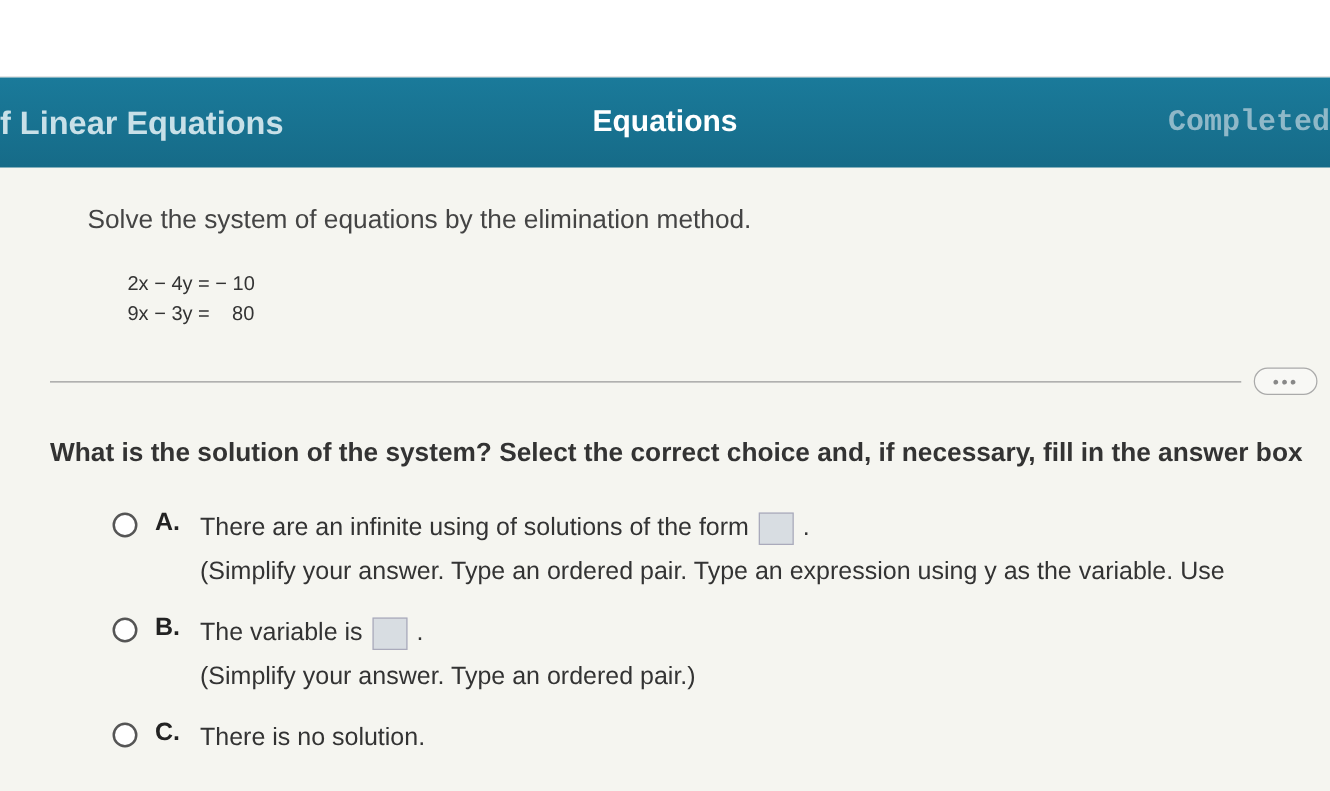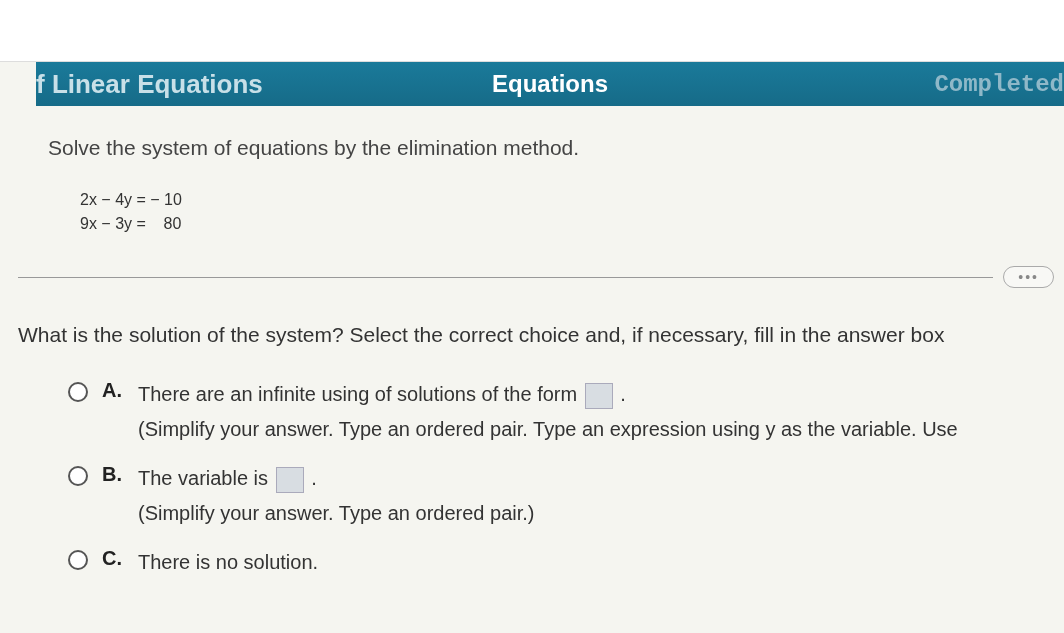--- a/index.html
+++ b/index.html
@@ -15,27 +15,26 @@
       overflow: hidden;
       position: relative;
     }
     .top-spacer {
       height: 62px;
       background: #ffffff;
       border-bottom: 1px solid #ddd;
     }
     .header-bar {
       background: linear-gradient(to bottom, #1a7a9a, #166b88);
-      height: 44px;
+      height: 72px;
       display: flex;
       align-items: center;
       padding: 0 20px;
       color: #ffffff;
       position: relative;
-      margin-left: 36px;
     }
     .header-left {
       font-size: 26px;
       font-weight: bold;
       color: #c8e0e8;
       position: absolute;
       left: 0;
     }
     .header-center {
       font-size: 24px;
@@ -47,21 +46,21 @@
     }
     .header-right {
       font-size: 24px;
       font-weight: bold;
       color: #8fb8c8;
       position: absolute;
       right: 0;
       font-family: Liberation Mono, monospace;
     }
     .content {
-      padding: 30px 0 0 48px;
+      padding: 30px 0 0 70px;
       color: #333;
     }
     .instruction {
       font-size: 21px;
       color: #444;
       margin-bottom: 28px;
     }
     .equations {
       margin-left: 32px;
       font-size: 16px;
@@ -89,20 +88,21 @@
       color: #888;
       font-size: 14px;
       letter-spacing: 2px;
       cursor: pointer;
     }
     .question-text {
       font-size: 21px;
       color: #333;
       margin-bottom: 32px;
       margin-left: -30px;
+      font-weight: bold;
     }
     .choices {
       margin-left: 20px;
     }
     .choice-row {
       display: flex;
       align-items: flex-start;
       margin-bottom: 18px;
     }
     .radio {

